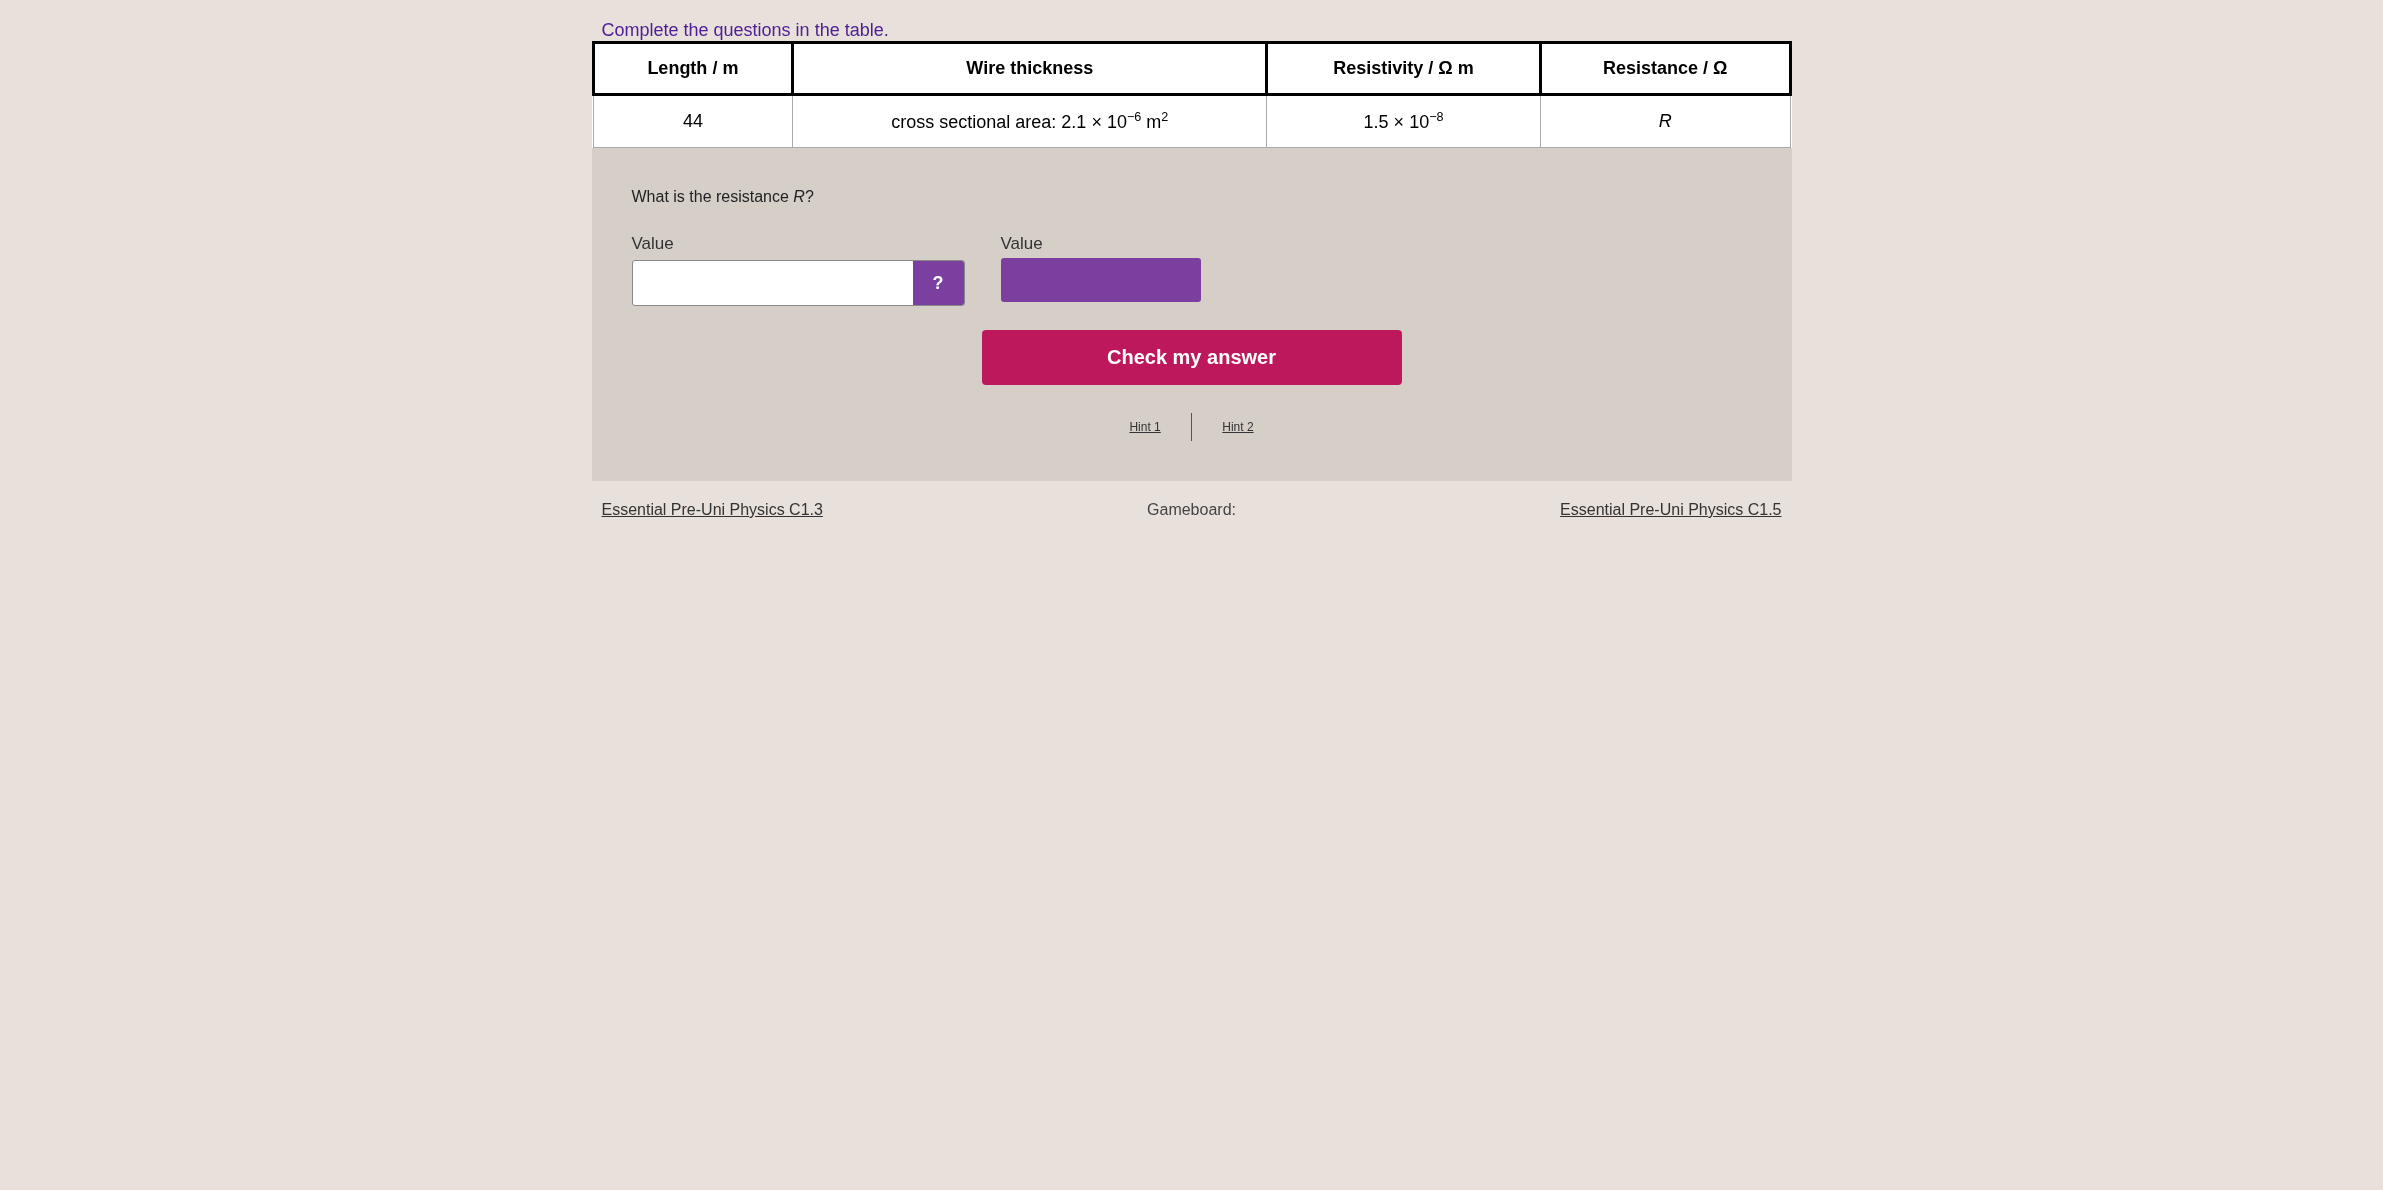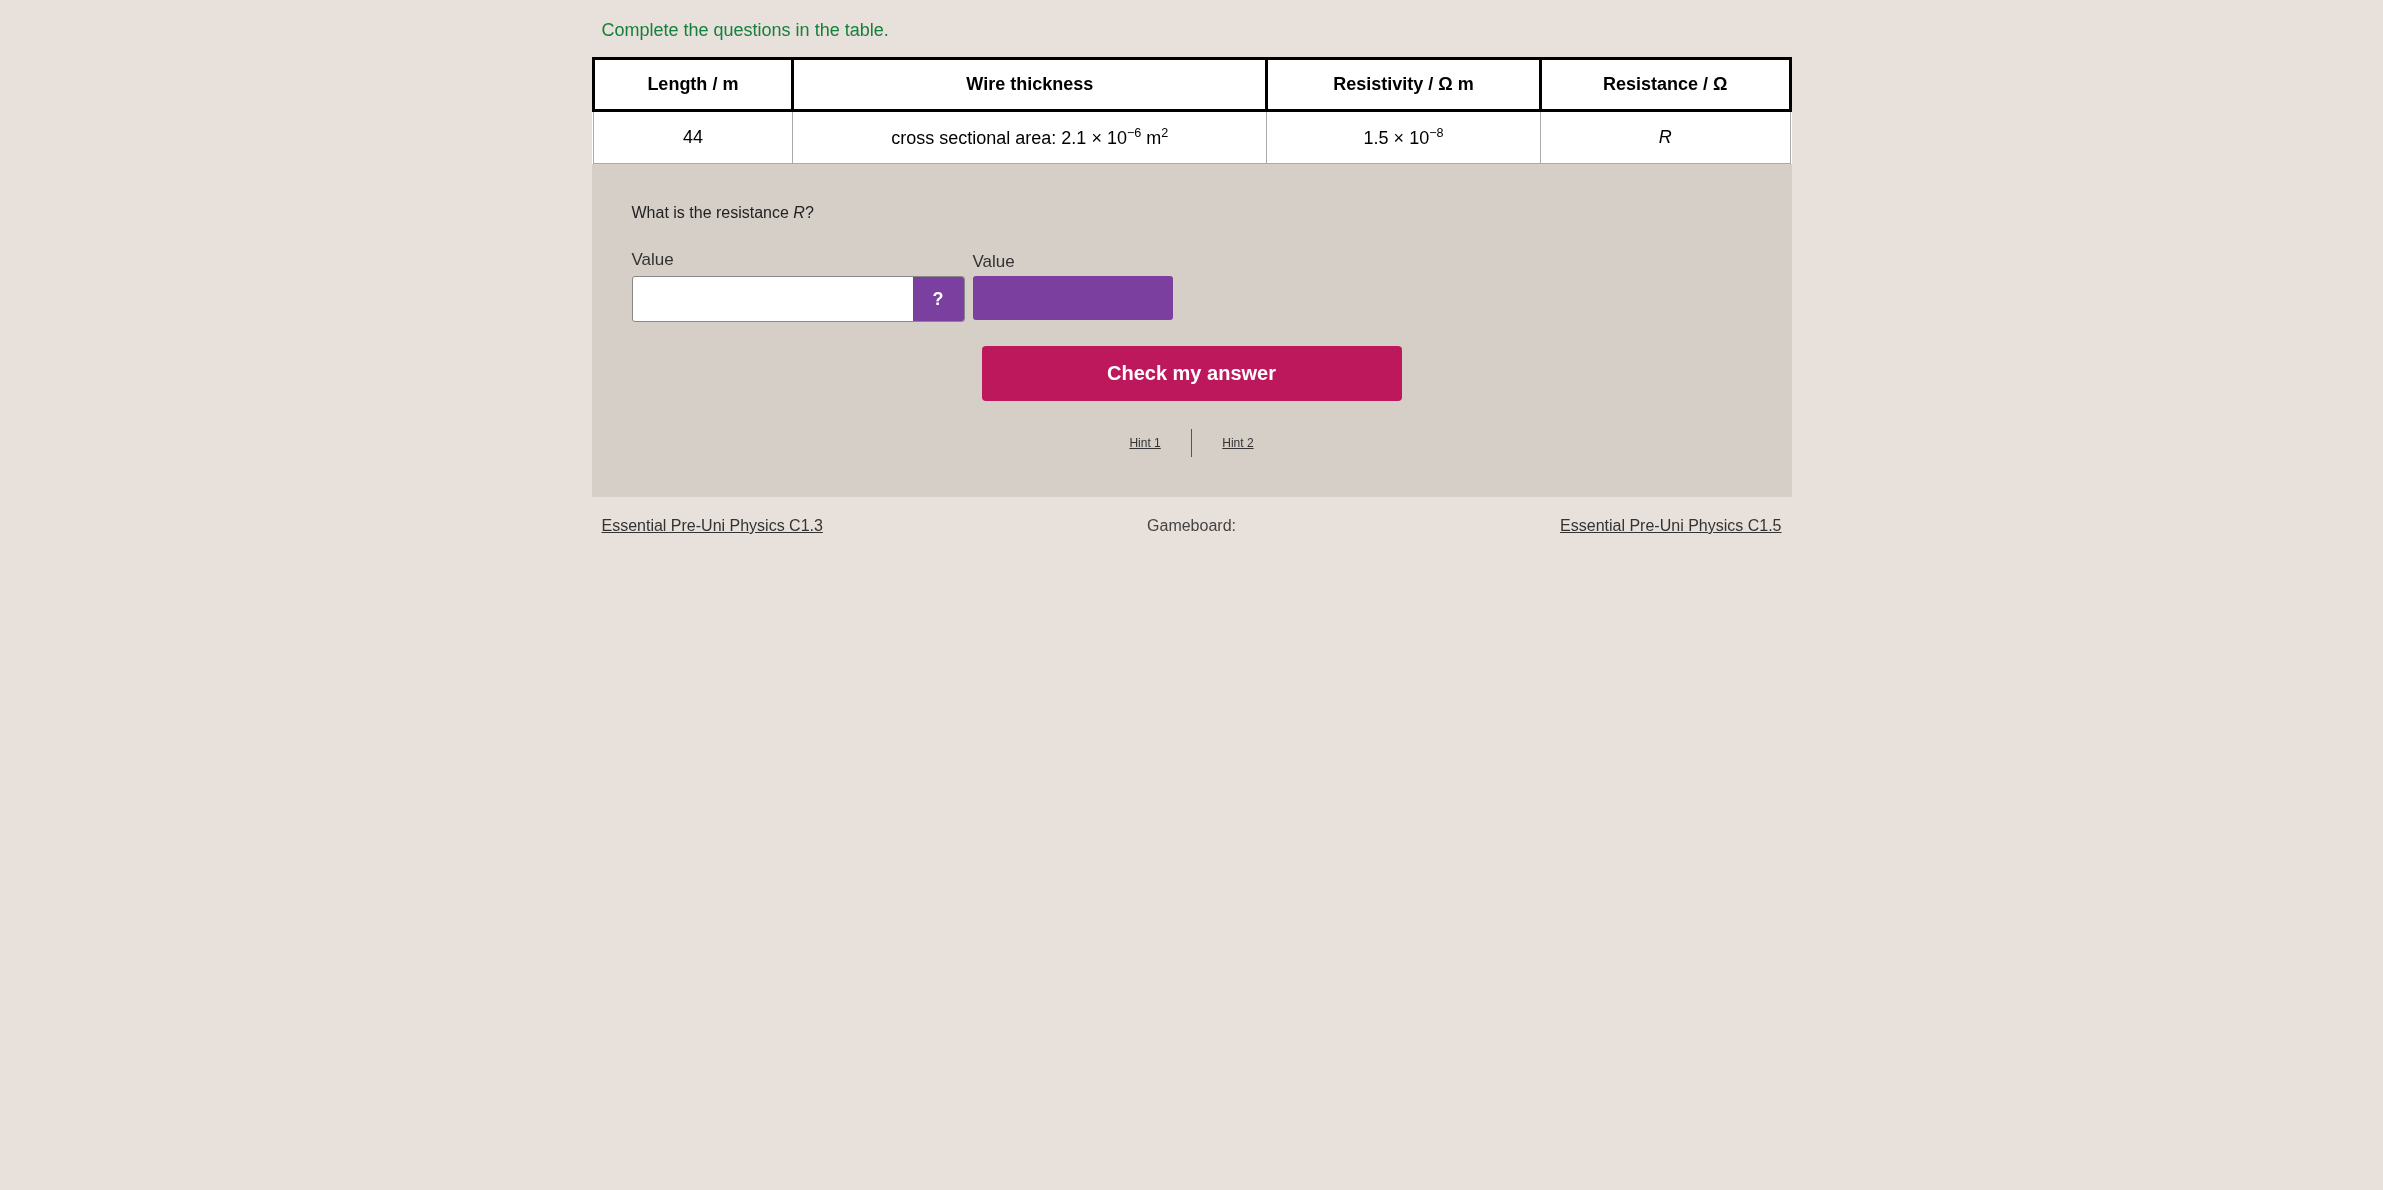--- a/index.html
+++ b/index.html
@@ -15,22 +15,21 @@
     }
 
     .page-container {
       width: 100%;
       max-width: 1200px;
       background-color: #e8e0da;
     }
 
     .instructions {
       font-size: 18px;
-      color: #15803d;
-      margin-bottom: 16px;
+      color: #4c1d95;
       padding-left: 10px;
     }
 
     
     .data-table {
       width: 100%;
       border-collapse: collapse;
       background-color: #fff;
       margin-bottom: 0;
     }
@@ -65,22 +64,21 @@
     }
 
     .question-text {
       font-size: 16px;
       color: #222;
       margin-bottom: 28px;
     }
 
     .input-row {
       display: flex;
-      align-items: center;
-      gap: 8px;
+      gap: 36px;
       margin-bottom: 24px;
     }
 
     .input-label {
       font-size: 17px;
       color: #333;
       min-width: 50px;
     }
 
     .value-input-wrapper {

